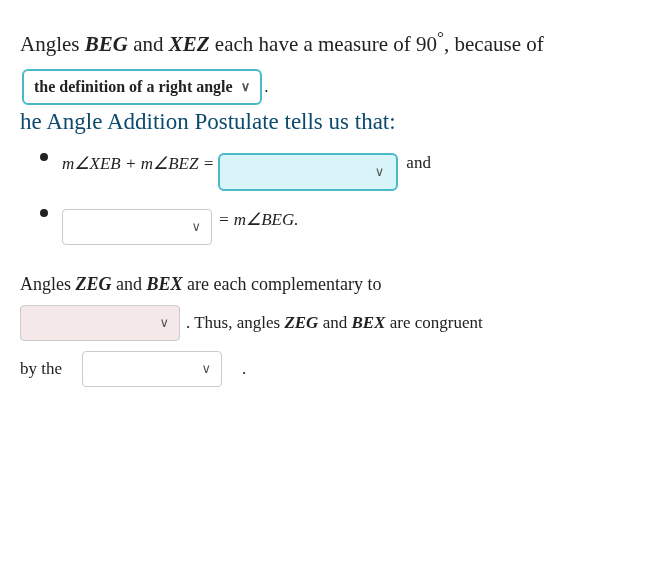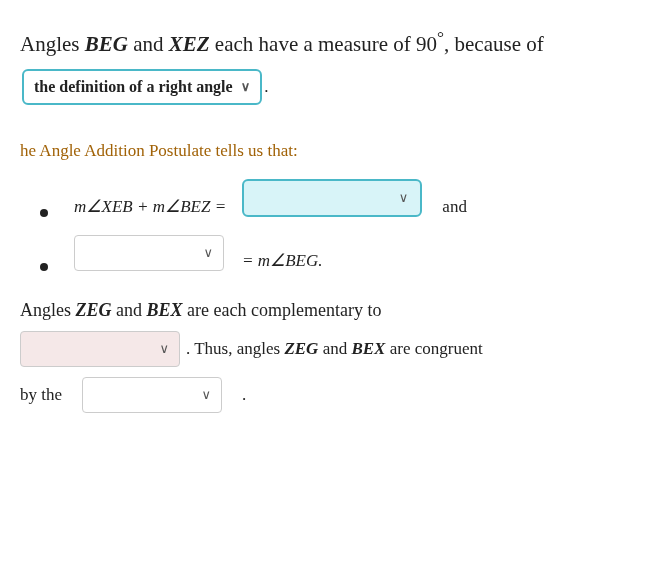--- a/index.html
+++ b/index.html
@@ -43,38 +43,37 @@
       font-size: 13px;
       color: #555;
     }
 
     .period {
       font-weight: normal;
       margin-left: 2px;
     }
 
     .section-label {
-      font-size: 17px;
-      margin-top: 36px;
+      font-size: 23px;
+      margin-top: 4px;
       margin-bottom: 18px;
-      color: #a16207;
+      color: #0c4a6e;
     }
 
     .bullet-list {
       list-style: none;
       padding-left: 20px;
       margin-bottom: 24px;
     }
 
     .bullet-list li {
       display: flex;
-      align-items: flex-end;
+      align-items: flex-start;
       margin-bottom: 18px;
       font-size: 17px;
-      gap: 12px;
     }
 
     .bullet-dot {
       width: 8px;
       height: 8px;
       background: #222;
       border-radius: 50%;
       margin-right: 14px;
       flex-shrink: 0;
     }

